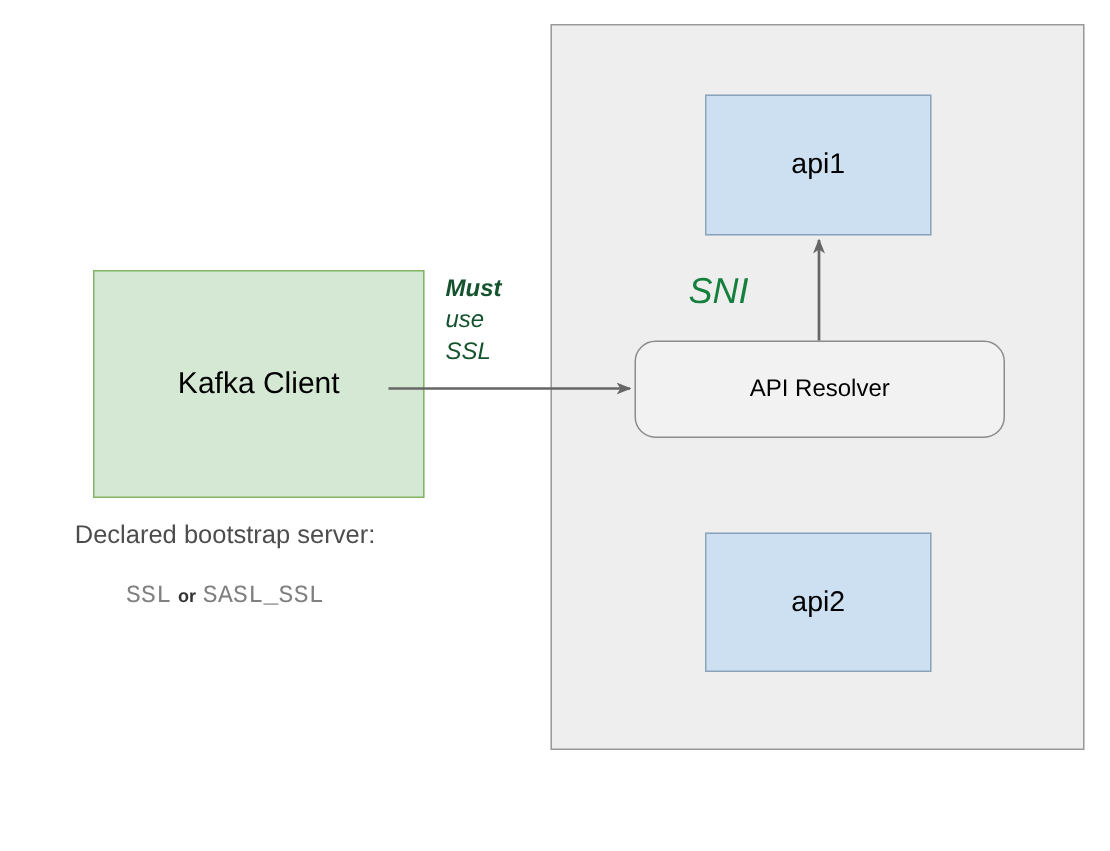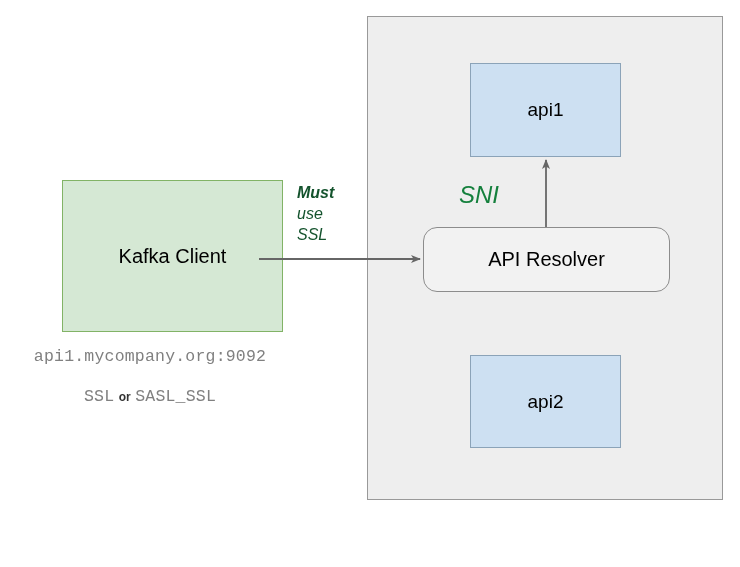--- a/index.html
+++ b/index.html
@@ -119,21 +119,21 @@
     height: 65px;
     background: #f2f2f2;
     border: 1.6px solid #8c8c8c;
     border-radius: 14px;
     box-sizing: border-box;
     display: flex;
     align-items: center;
     justify-content: center;
   }
   .resolver-box .label {
-    font-size: 20px;
+    font-size: 16px;
     color: #000000;
   }
 
   
   .sni-label {
     position: absolute;
     left: 459px;
     top: 181px;
     font-size: 24px;
     font-style: italic;
@@ -202,21 +202,21 @@
 
   <div class="ssl-label">
     <span class="l1">Must</span>
     <span class="l2">use</span>
     <span class="l3">SSL</span>
   </div>
 
   <div class="sni-label">SNI</div>
 
   <div class="client-captions">
-    <div class="cap-mono">api1.mycompany.org:9092</div>
+    <div class="cap-line">Declared bootstrap server:</div>
     <div class="cap-gap"></div>
     <div>
       <span class="cap-mono">SSL</span>
       <span class="cap-or">or</span>
       <span class="cap-mono">SASL_SSL</span>
     </div>
   </div>
 
 
 </div>

